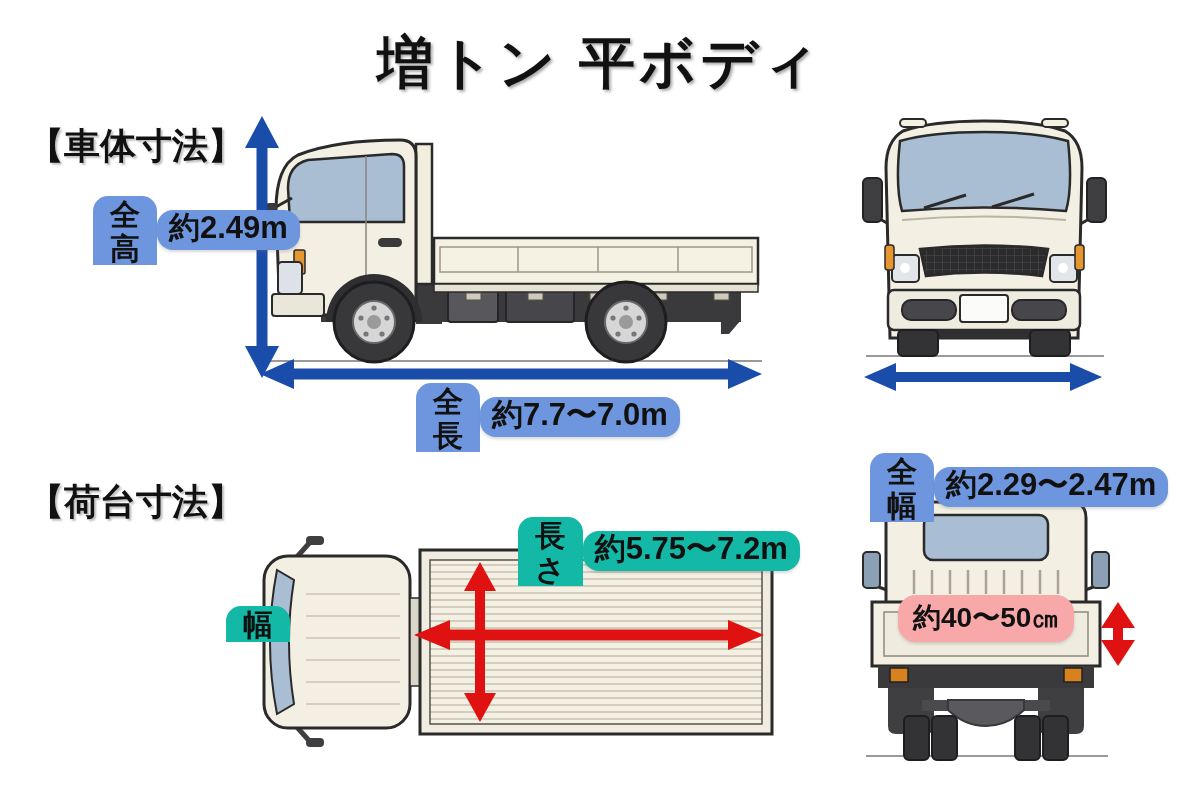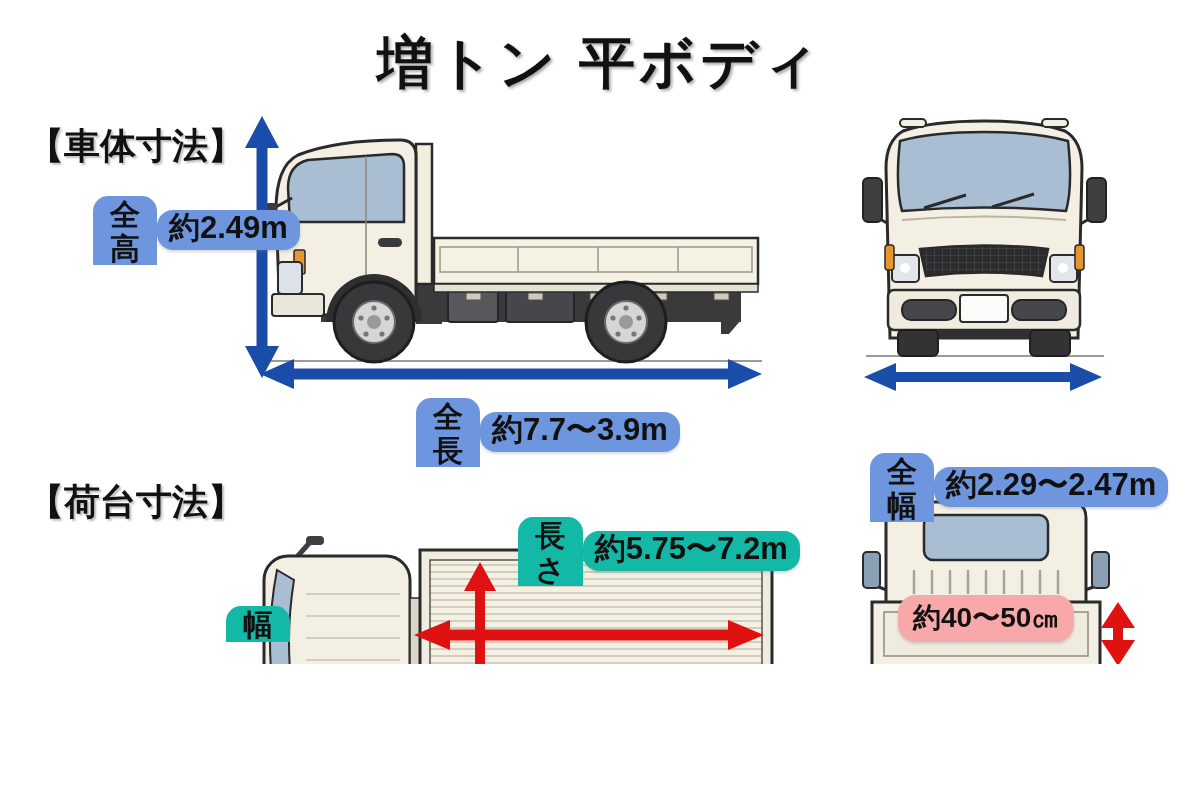--- a/index.html
+++ b/index.html
@@ -1,16 +1,16 @@
 <!DOCTYPE html>
 <html><head>
 <meta charset="utf-8">
 <style>
   html,body{margin:0;padding:0;background:#ffffff;}
-  #canvas{position:relative;width:1200px;height:664px;background:#ffffff;overflow:hidden;
+  #canvas{position:relative;width:1200px;height:800px;background:#ffffff;overflow:hidden;
           font-family:"Liberation Sans","DejaVu Sans",sans-serif;color:#111;}
   .abs{position:absolute;}
   #title{left:0;top:26px;width:1200px;text-align:center;font-size:56px;font-weight:800;
          letter-spacing:4px;color:#111;text-shadow:2px 2px 3px rgba(140,140,140,.75);z-index:3;}
   .section-label{font-size:36px;font-weight:800;color:#111;
                  text-shadow:2px 2px 2px rgba(150,150,150,.6);z-index:3;}
   #body-label{left:28px;top:122px;}
   #bed-label{left:28px;top:478px;}
   .groundline{height:2px;background:#9a9a9a;z-index:0;}
   .illus{z-index:1;}
@@ -232,23 +232,23 @@
     <polygon points="18,1 1,27 35,27" fill="#e01111"></polygon>
     <rect x="13" y="23" width="10" height="20" fill="#e01111"></rect>
     <polygon points="18,65 1,39 35,39" fill="#e01111"></polygon>
   </svg>
 
   <div class="abs badge blue" style="left:93px;top:196px;width:146px;">
     <div class="tier-top">全高</div>
     <div class="tier-bottom">約2.49m</div>
   </div>
 
-  <div class="abs badge blue" style="left:416px;top:398px;width:200px;">
+  <div class="abs badge blue" style="left:416px;top:383px;width:200px;">
     <div class="tier-top">全長</div>
-    <div class="tier-bottom">約7.7〜3.9m</div>
+    <div class="tier-bottom">約7.7〜7.0m</div>
   </div>
 
   <div class="abs badge blue" style="left:870px;top:405px;width:252px;margin-top:48px;">
     <div class="tier-top">全幅</div>
     <div class="tier-bottom">約2.29〜2.47m</div>
   </div>
 
   <div class="abs badge pink" style="left:518px;top:517px;width:226px;">
     <div class="tier-top">長さ</div>
     <div class="tier-bottom">約5.75〜7.2m</div>

